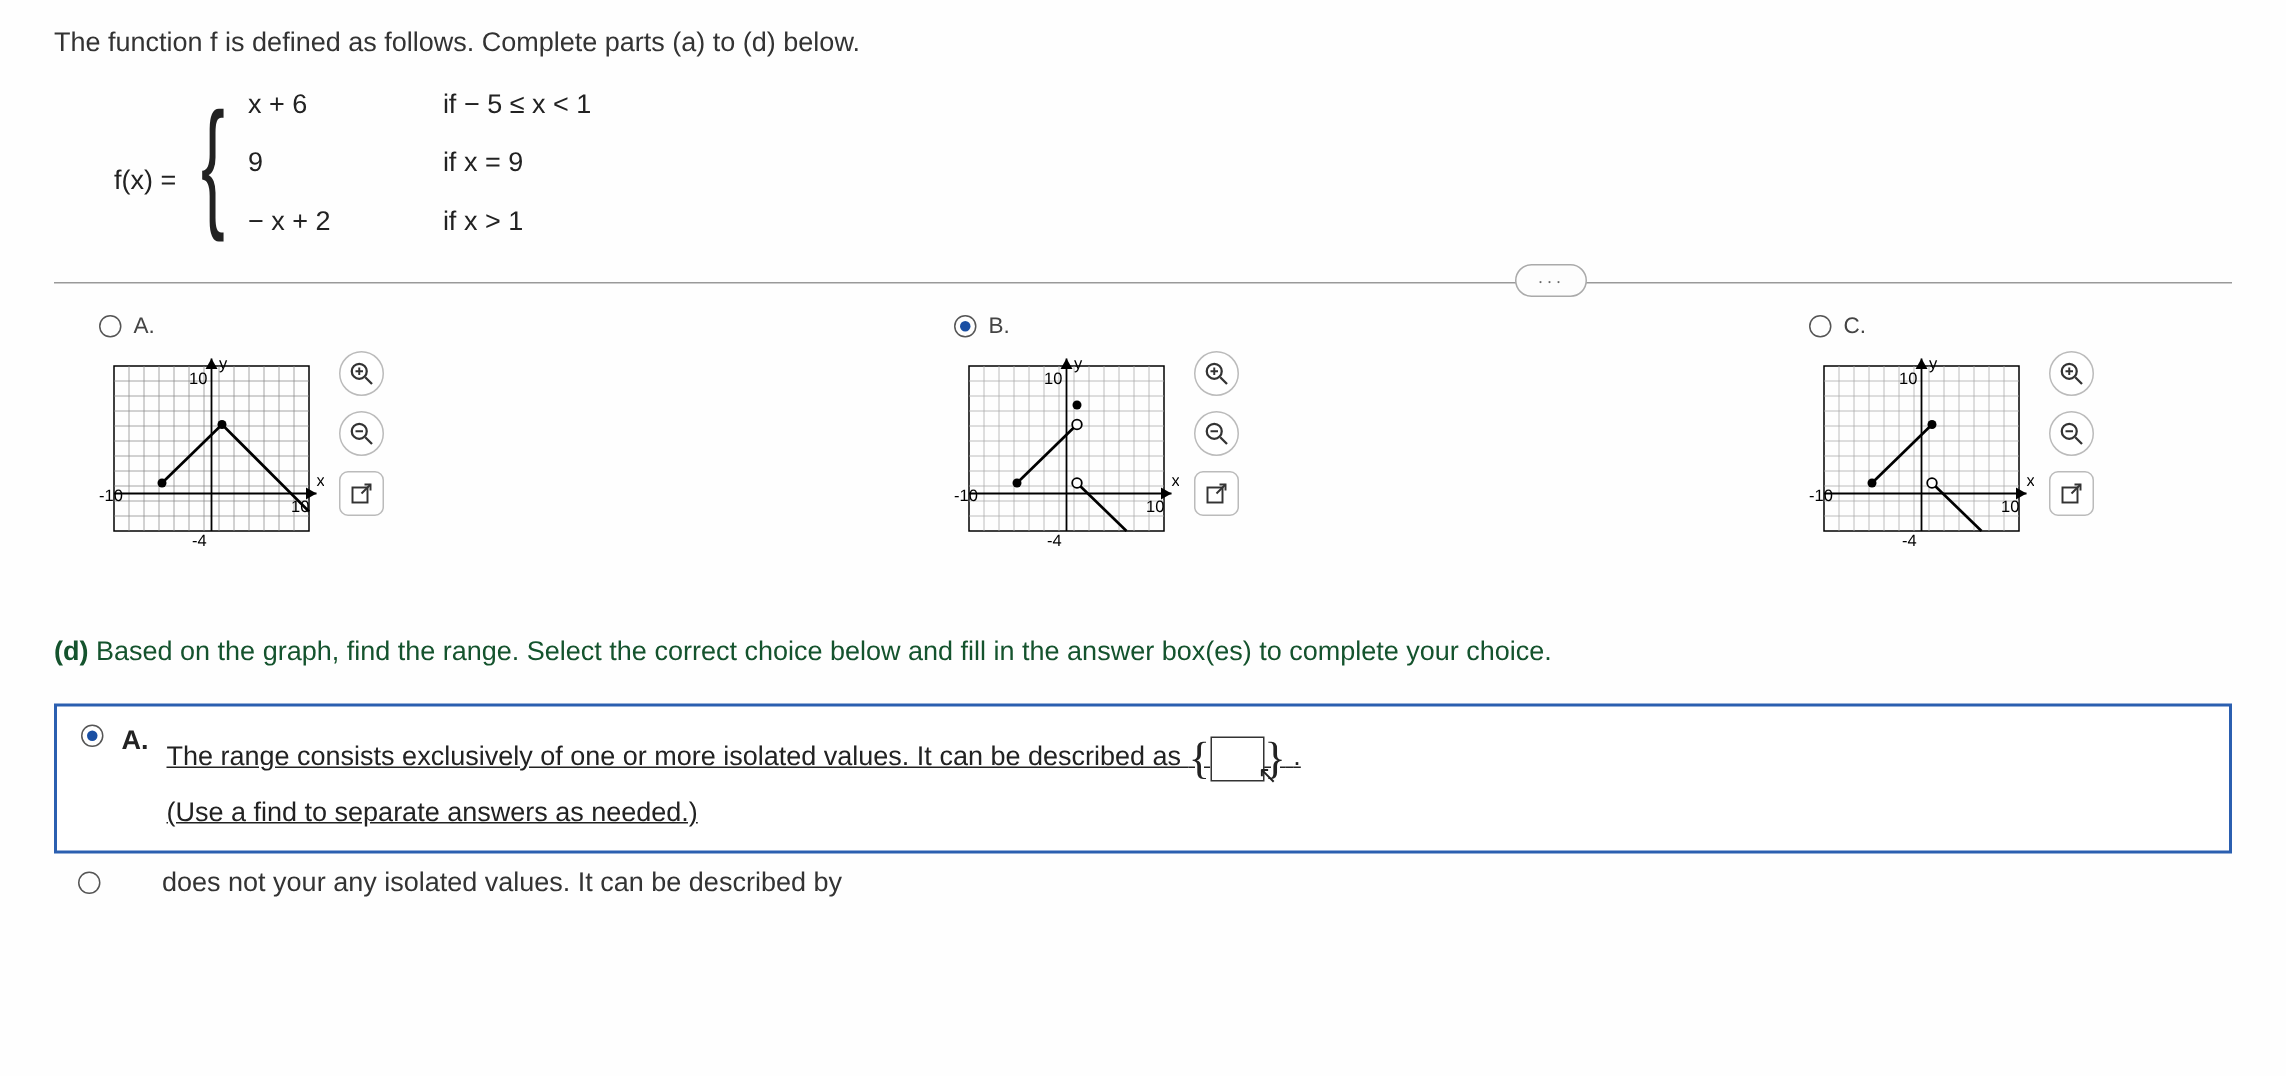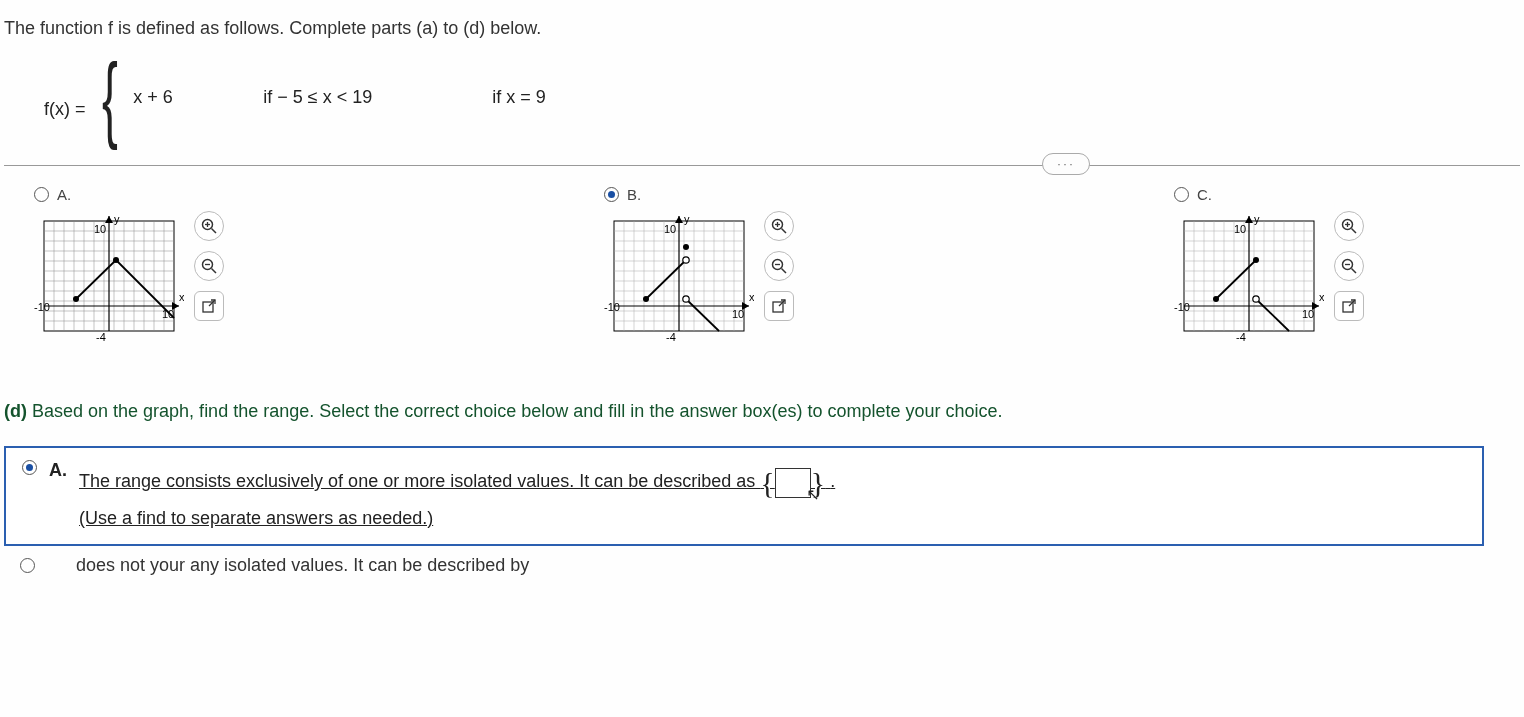--- a/index.html
+++ b/index.html
@@ -6,21 +6,21 @@
   body {
     font-family: Arial, Helvetica, sans-serif;
     background: #f0f0f0;
     width: 1524px;
     height: 717px;
     overflow: hidden;
     color: #222;
   }
   .page {
     background: #fefefe;
-    padding: 18px 4px;
+    padding: 18px 36px;
     height: 100%;
     position: relative;
   }
   .question-intro {
     font-size: 18px;
     color: #333;
     margin-bottom: 20px;
   }
   .piecewise {
     display: flex;
@@ -30,21 +30,21 @@
     font-size: 18px;
   }
   .fx-label { margin-right: 8px; margin-top: 24px; }
   .brace {
     font-size: 95px;
     font-weight: 100;
     line-height: 0.8;
     margin-right: 8px;
     transform: scaleX(0.5);
   }
-  .cases { display: flex; }
+  .cases { display: flex; flex-direction: column; gap: 18px; }
   .case-row { display: flex; }
   .case-expr { width: 130px; }
   .case-cond { }
   .divider {
     border: none;
     border-top: 1px solid #999;
     margin: 10px 0 20px 0;
     position: relative;
   }
   .more-btn {
@@ -146,20 +146,24 @@
     <span class="fx-label">f(x) =</span>
     <span class="brace">{</span>
     <div class="cases">
       <div class="case-row">
         <span class="case-expr">x + 6</span>
         <span class="case-cond">if  − 5 ≤ x &lt; 1</span>
       </div>
       <div class="case-row">
         <span class="case-expr">9</span>
         <span class="case-cond">if x = 9</span>
+      </div>
+      <div class="case-row">
+        <span class="case-expr">− x + 2</span>
+        <span class="case-cond">if x &gt; 1</span>
       </div>
     </div>
   </div>
 
   <div style="position:relative;">
     <hr class="divider">
     <div class="more-btn">···</div>
   </div>
 
   <div class="options-row">

